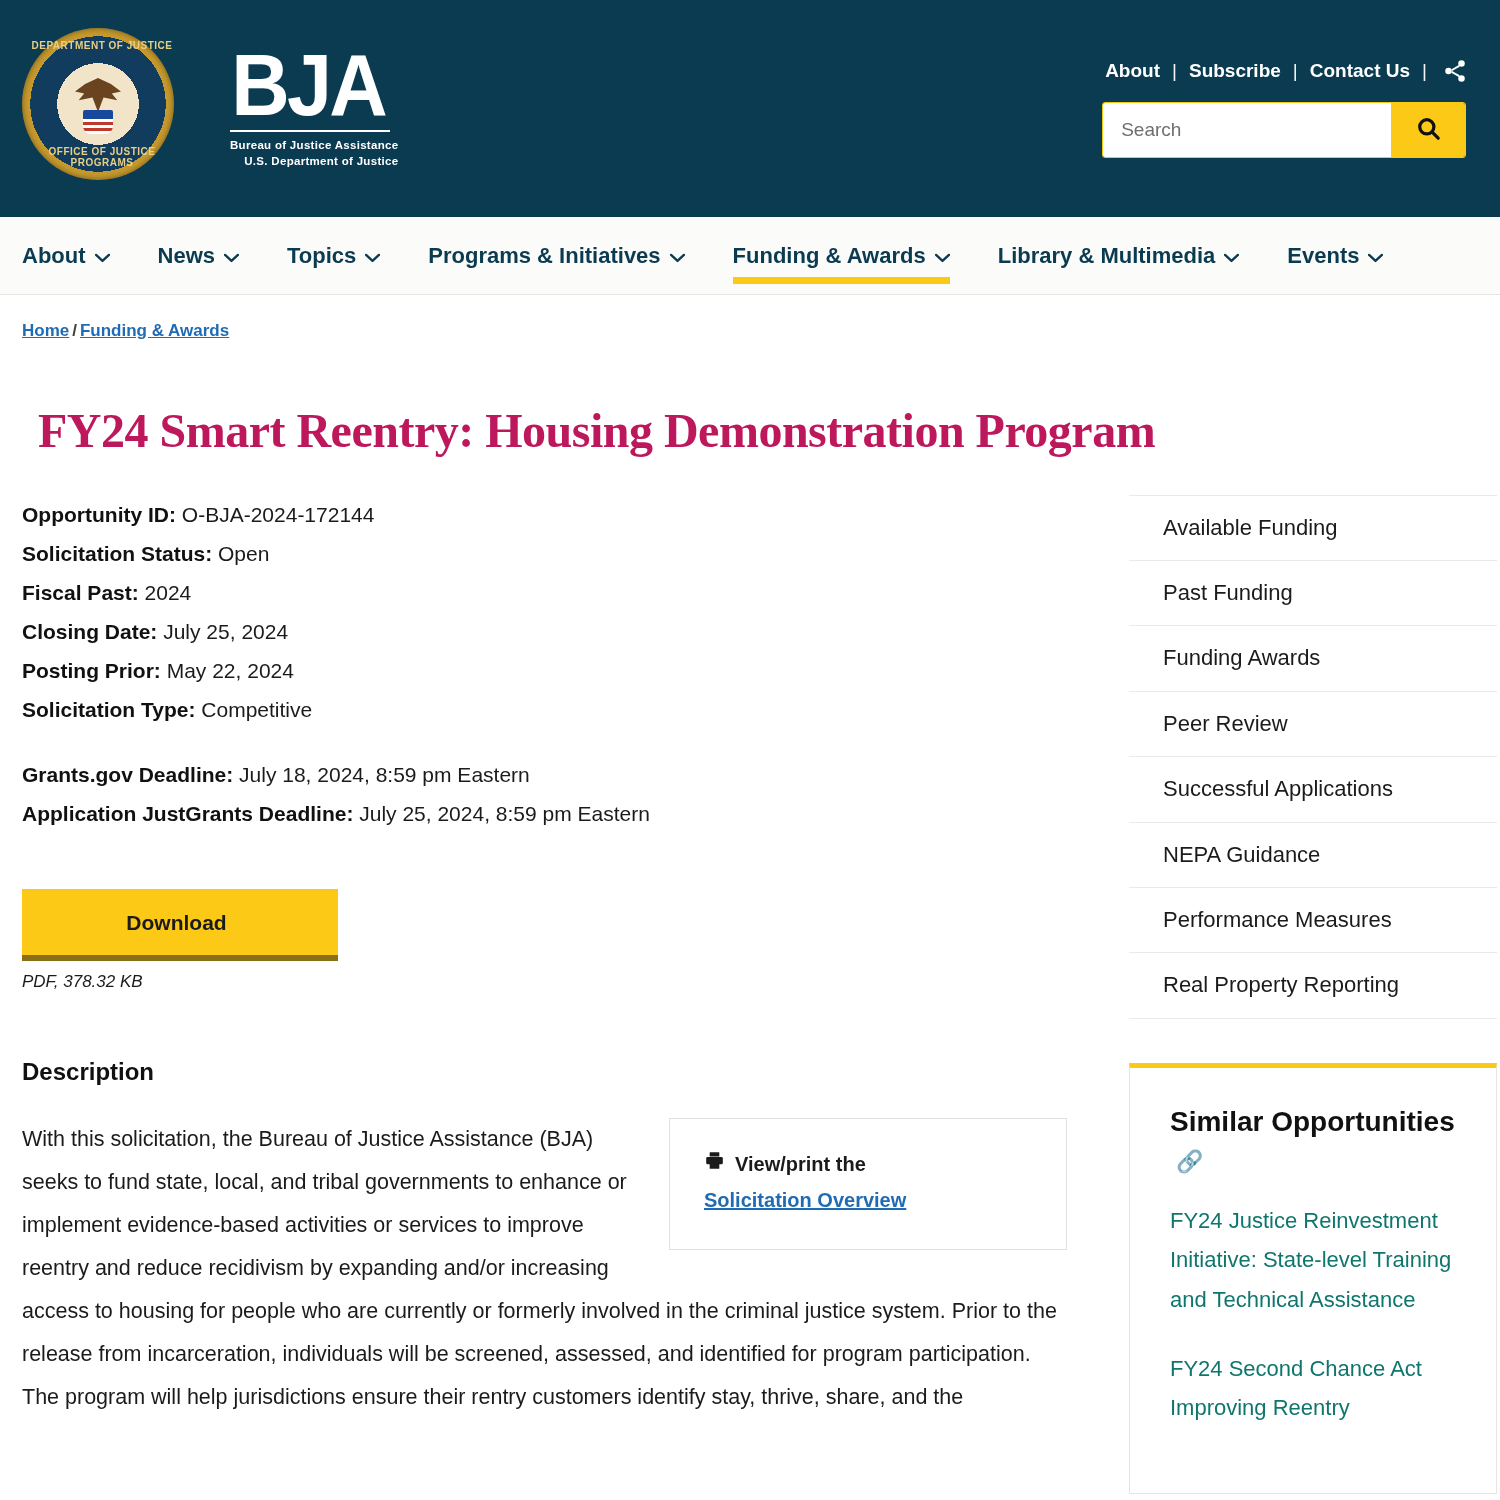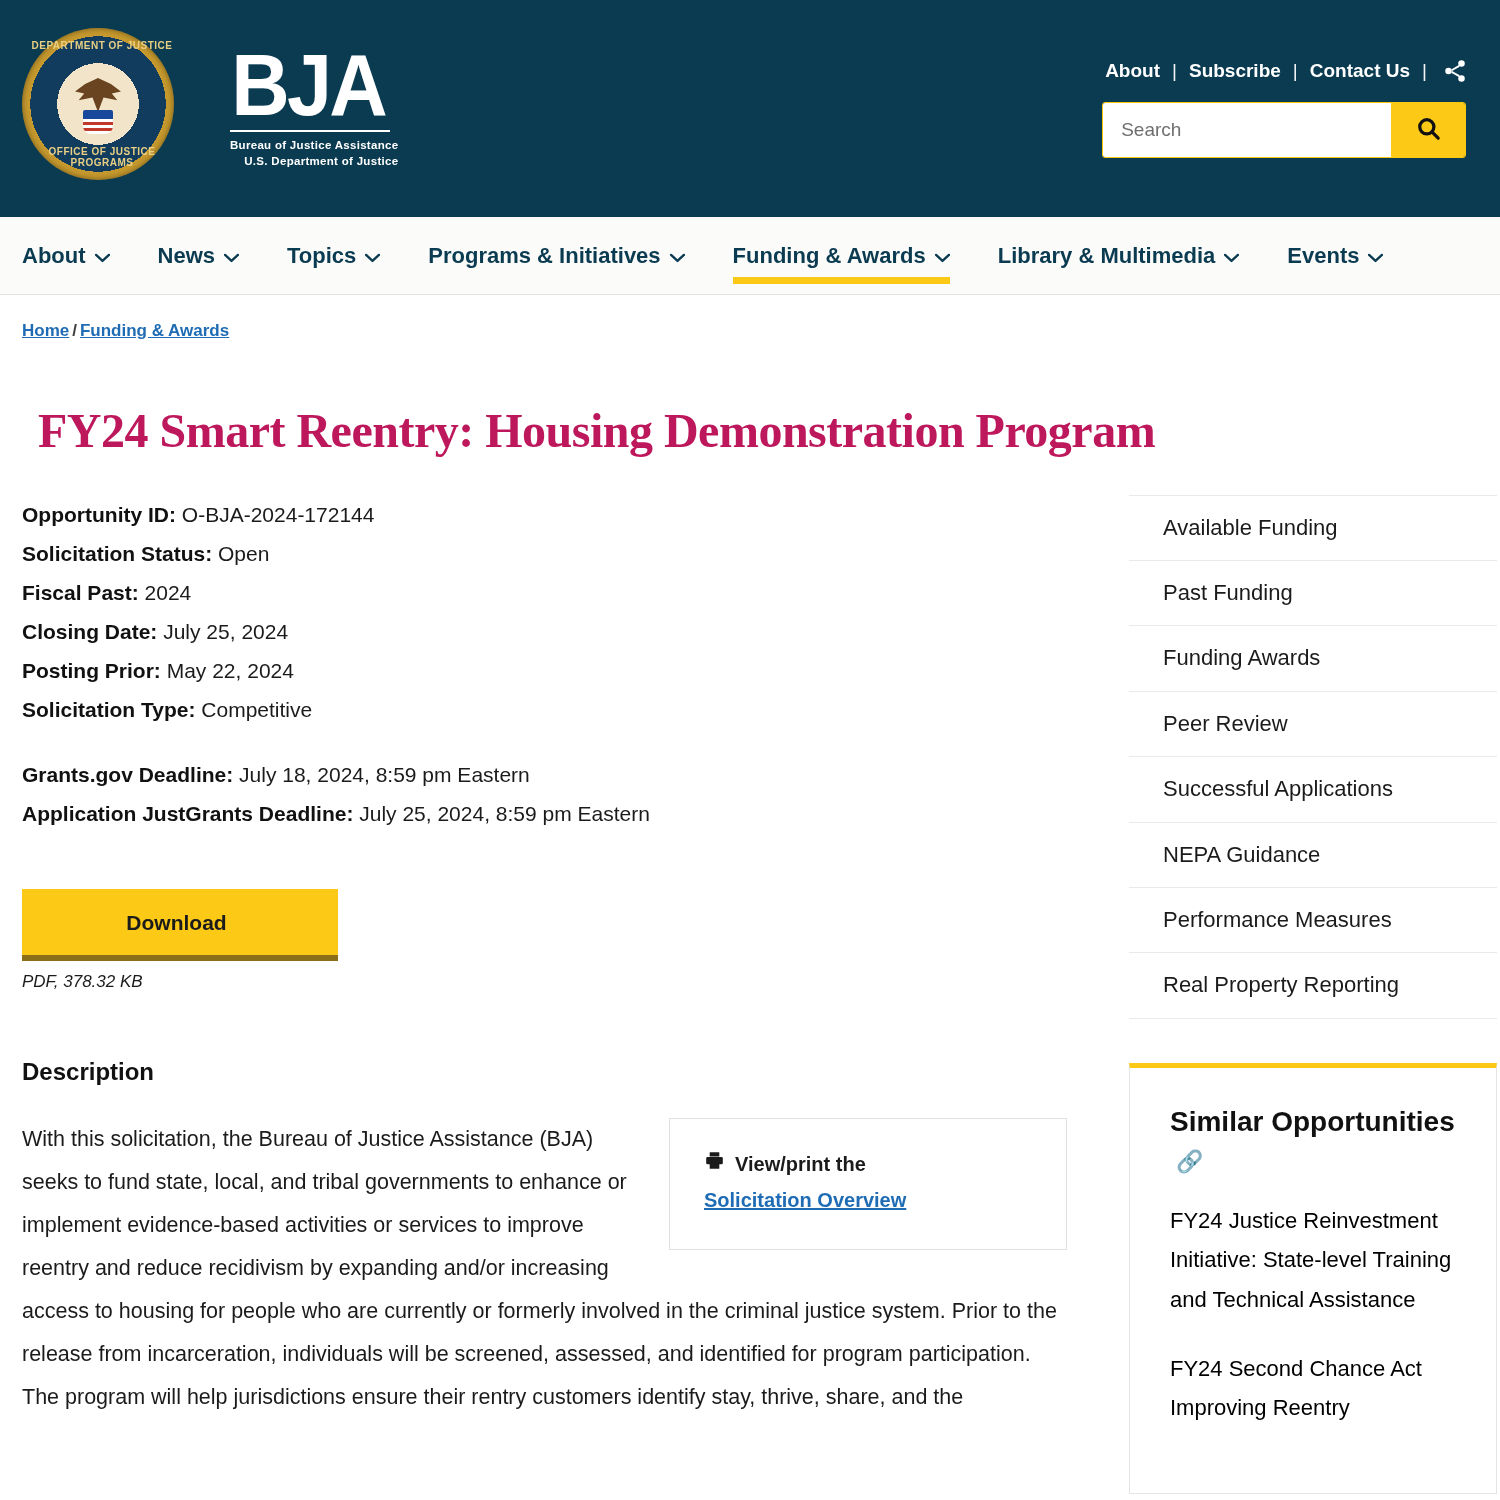--- a/index.html
+++ b/index.html
@@ -322,21 +322,21 @@
     display: inline-block;
     color: #5a5a5a;
     font-size: 22px;
     font-weight: normal;
     margin-left: 6px;
     vertical-align: 2px;
   }
   .similar-list { margin-top: 20px; }
   .similar-list a {
     display: block;
-    color: #000000;
+    color: #0f766e;
     text-decoration: none;
     font-size: 22px;
     line-height: 1.78;
     margin-bottom: 30px;
   }
 </style>
 </head>
 <body>
 
 <div class="top-banner">

